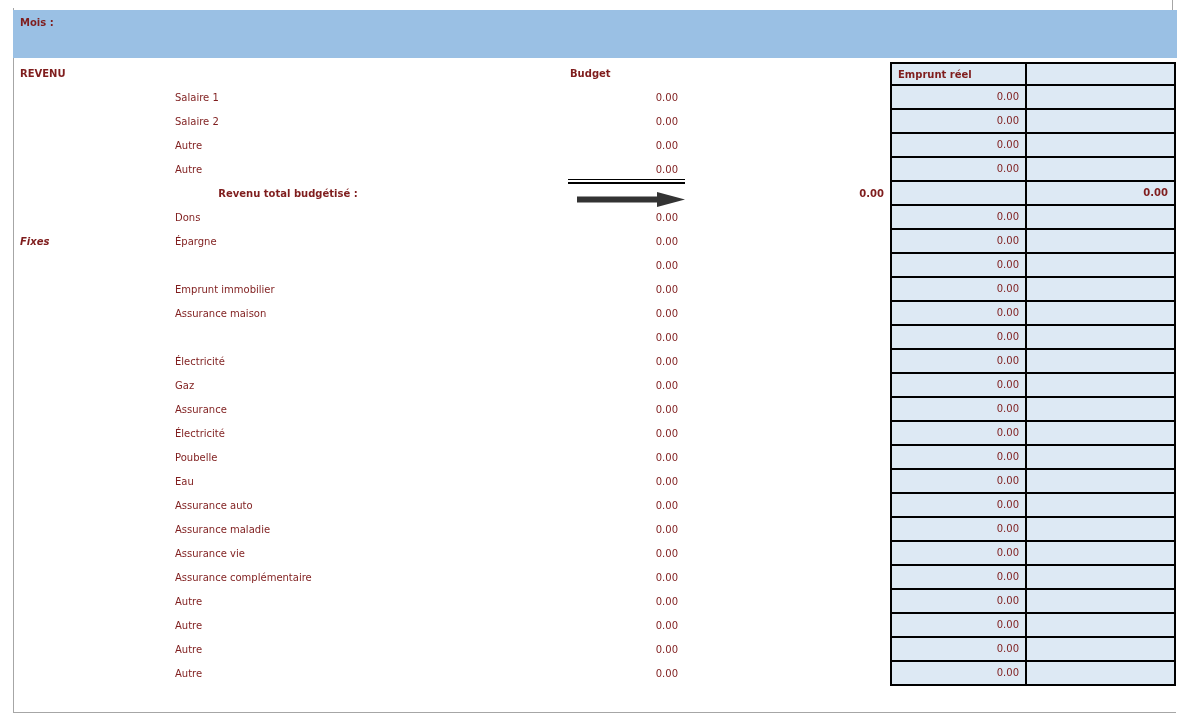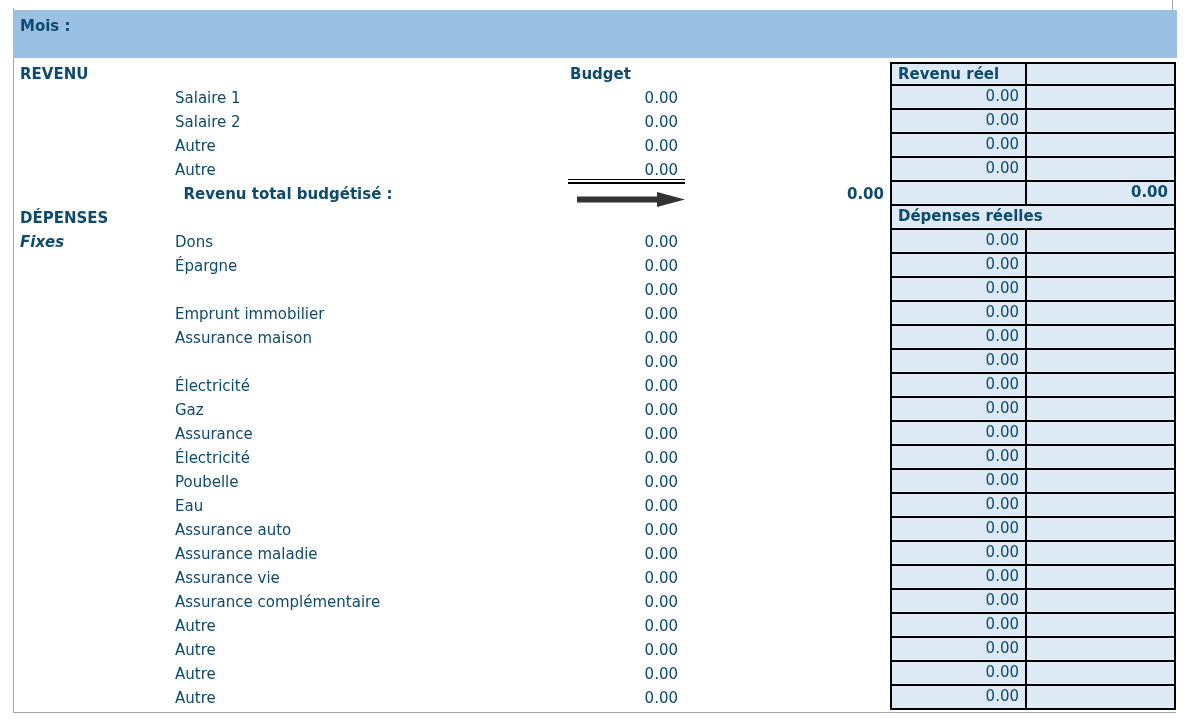--- a/index.html
+++ b/index.html
@@ -1,20 +1,20 @@
 <!DOCTYPE html>
 <html><head>
 <meta charset="utf-8">
 <style>
   * { margin:0; padding:0; box-sizing:border-box; }
   body { background:#fff; }
   .sheet {
     position:relative; width:1187px; height:722px; overflow:hidden;
-    background:#fff; color:#0c4a6e;
-    font-family:"DejaVu Sans", sans-serif; font-size:15px;
+    background:#fff; color:#7f1d1d;
+    font-family:"DejaVu Sans", sans-serif; font-size:10px;
   }
   .bold { font-weight:bold; }
   
   .vline-left  { position:absolute; left:13px;  top:8px;   width:1px;  height:705px; background:#a6a6a6; }
   .hline-bottom{ position:absolute; left:13px;  top:712px; width:1163px; height:1px; background:#a6a6a6; }
   .vline-topright{ position:absolute; left:1172px; top:0;  width:1px;  height:10px;  background:#a6a6a6; }
   
   .topbar {
     position:absolute; left:13px; top:10px; width:1164px; height:48px;
     background:var(--header-blue,#9ac0e4); padding:7px 0 0 7px;
@@ -56,21 +56,21 @@
 
   <div class="topbar">
     <span class="bold">Mois :</span>
   </div>
 
   <div class="rows">
 
     <div class="row row-first">
       <span class="colA bold">REVENU</span>
       <span class="budget-head bold">Budget</span>
-      <span class="tc tc1 header">Revenu réel</span>
+      <span class="tc tc1 header">Emprunt réel</span>
       <span class="tc tc2"></span>
     </div>
 
     <div>
 
         <div class="row">
           <span class="colB">Salaire 1</span>
           <span class="budget">0.00</span>
           <span class="tc tc1">0.00</span>
           <span class="tc tc2"></span>
@@ -102,24 +102,20 @@
       <span class="total-label">Revenu total budgétisé :</span>
       <svg class="arrow" viewBox="0 0 108 15" xmlns="http://www.w3.org/2000/svg">
         <rect x="0" y="4.5" width="82" height="6"></rect>
         <polygon points="80,0 108,7.5 80,15"></polygon>
       </svg>
       <span class="total-budget">0.00</span>
       <span class="tc tc1"></span>
       <span class="tc tc2 bold">0.00</span>
     </div>
 
-    <div class="row">
-      <span class="colA bold">DÉPENSES</span>
-      <span class="tc tmerged">Dépenses réelles</span>
-    </div>
 
     <div>
 
         <div class="row">
           <span class="colB">Dons</span>
           <span class="budget">0.00</span>
           <span class="tc tc1">0.00</span>
           <span class="tc tc2"></span>
         </div>
 

